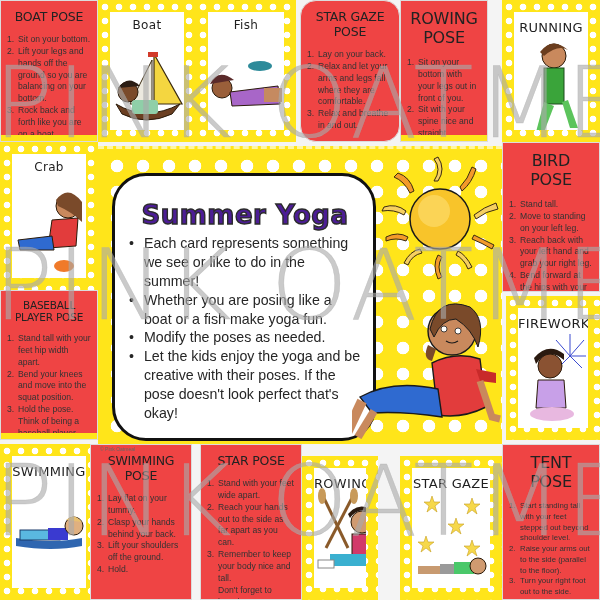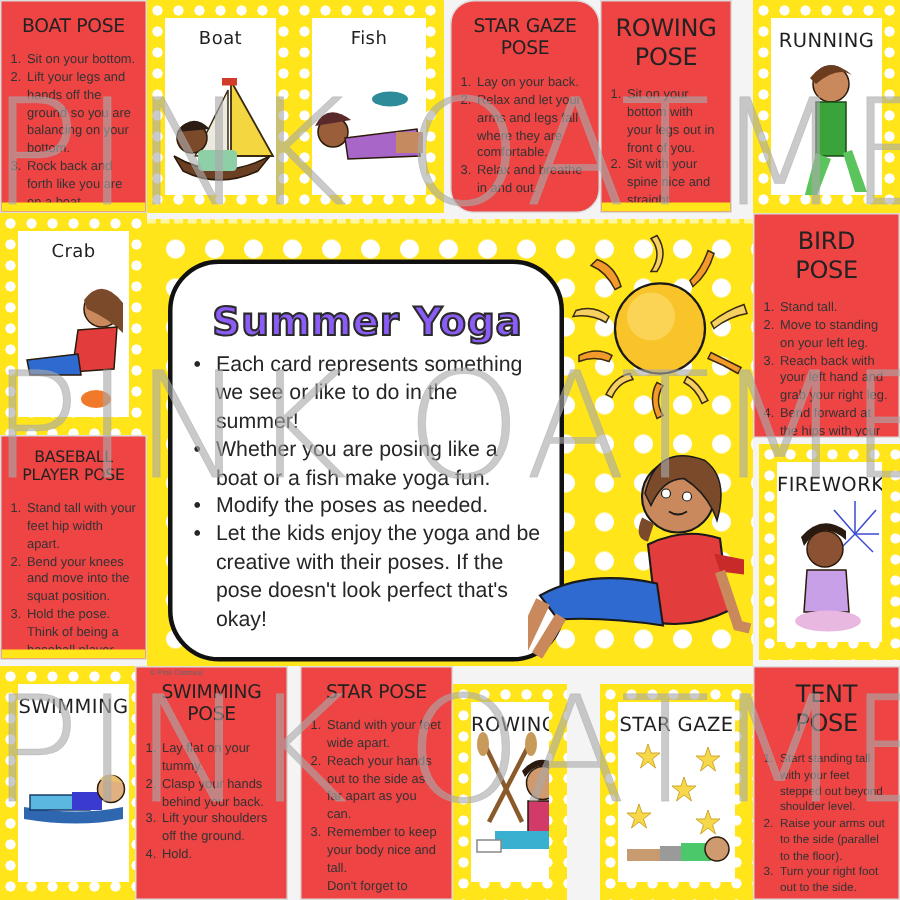--- a/index.html
+++ b/index.html
@@ -53,21 +53,21 @@
     background-position: 6px 4px;
     border-top: 3px dashed #fff7a0;
   }
   .main-white {
     position: absolute; left: 14px; top: 24px; width: 264px; height: 268px;
     background: #ffffff; border: 3px solid #111; border-radius: 34px;
     padding: 14px 12px 10px 14px;
   }
   .main-title {
     font-family: "DejaVu Sans", sans-serif; font-weight: bold;
-    font-size: 26px; color: #8b5cf6; text-align: center;
+    font-size: 26px; color: #4c1d95; text-align: center;
     -webkit-text-stroke: 1.4px #2b2b2b; letter-spacing: 0.5px;
     margin-bottom: 4px; margin-top: 10px;
   }
   .bullets { list-style: none; font-size: 14.2px; color: #262626; line-height: 1.33; }
   .bullets li { display: flex; gap: 10px; }
   .bullets li .dot { flex: 0 0 auto; }
   .main-credit { position: absolute; left: 2px; bottom: -8px; font-size: 5px; color: #666; }
 
   
   .watermark {

